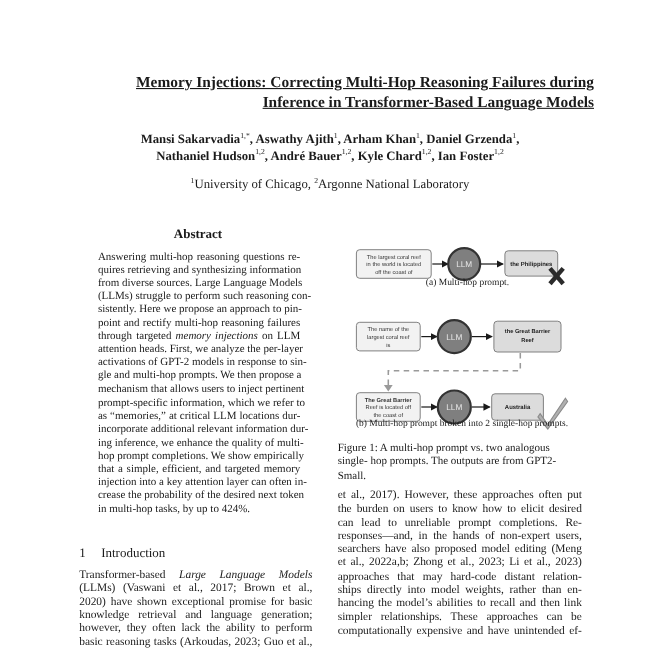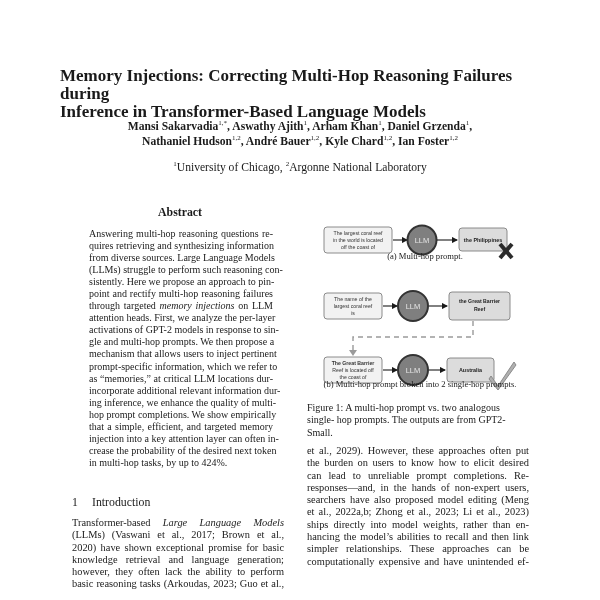--- a/index.html
+++ b/index.html
@@ -1,19 +1,19 @@
 <!DOCTYPE html>
 <html><head>
 <meta charset="utf-8">
 <style>
   html, body { margin: 0; padding: 0; background: #ffffff; }
   body { width: 600px; height: 600px; overflow: hidden; position: relative;
          font-family: "Liberation Serif", "DejaVu Serif", serif; color: #1a1a1a; }
-  .title { position: absolute; top: 67px; left: 60px; width: 480px; text-align: left;
-           font-weight: bold; font-size: 17px; line-height: 18px; }
+  .title { position: absolute; top: 67px; left: 60px; width: 480px; text-align: right;
+           font-weight: bold; font-size: 14px; line-height: 18px; text-decoration: underline; }
   .authors { position: absolute; top: 119px; left: 60px; width: 480px; text-align: center;
              font-weight: bold; font-size: 11.6px; line-height: 15px; }
   .affil { position: absolute; top: 160px; left: 60px; width: 480px; text-align: center;
            font-size: 11.6px; line-height: 15px; }
   sup { font-size: 7px; vertical-align: super; line-height: 0; font-weight: normal; }
   .authors sup { font-weight: normal; }
   .abstract-head { position: absolute; top: 205px; left: 60px; width: 240px; text-align: center;
                    font-weight: bold; font-size: 11.8px; }
   .abstract { position: absolute; top: 228px; left: 89px; width: 184px; font-size: 10px;
               line-height: 12.05px; text-align: justify; }
@@ -159,23 +159,24 @@
 
 <div class="sub-cap" style="top:251px; left:330px; width:190px;">(a) Multi-hop prompt.</div>
 <div class="sub-cap" style="top:379px; left:305px; width:230px;">(b) Multi-hop prompt broken into 2 single-hop prompts.</div>
 
 <div class="caption">
   <span class="ln" style="text-align-last:justify;">Figure 1: A multi-hop prompt vs. two analogous single-</span>
   <span class="ln last">hop prompts. The outputs are from GPT2-Small.</span>
 </div>
 
 <div class="body-r" id="right-body">
-    <span class="ln">et al., 2029). However, these approaches often put</span>
+    <span class="ln">et al., 2017). However, these approaches often put</span>
     <span class="ln">the burden on users to know how to elicit desired</span>
     <span class="ln">can lead to unreliable prompt completions. Re-</span>
     <span class="ln">responses—and, in the hands of non-expert users,</span>
     <span class="ln">searchers have also proposed model editing (Meng</span>
     <span class="ln">et al., 2022a,b; Zhong et al., 2023; Li et al., 2023)</span>
+    <span class="ln">approaches that may hard-code distant relation-</span>
     <span class="ln">ships directly into model weights, rather than en-</span>
     <span class="ln">hancing the model’s abilities to recall and then link</span>
     <span class="ln">simpler relationships. These approaches can be</span>
     <span class="ln">computationally expensive and have unintended ef-</span>
   </div>
 
 </body></html>

